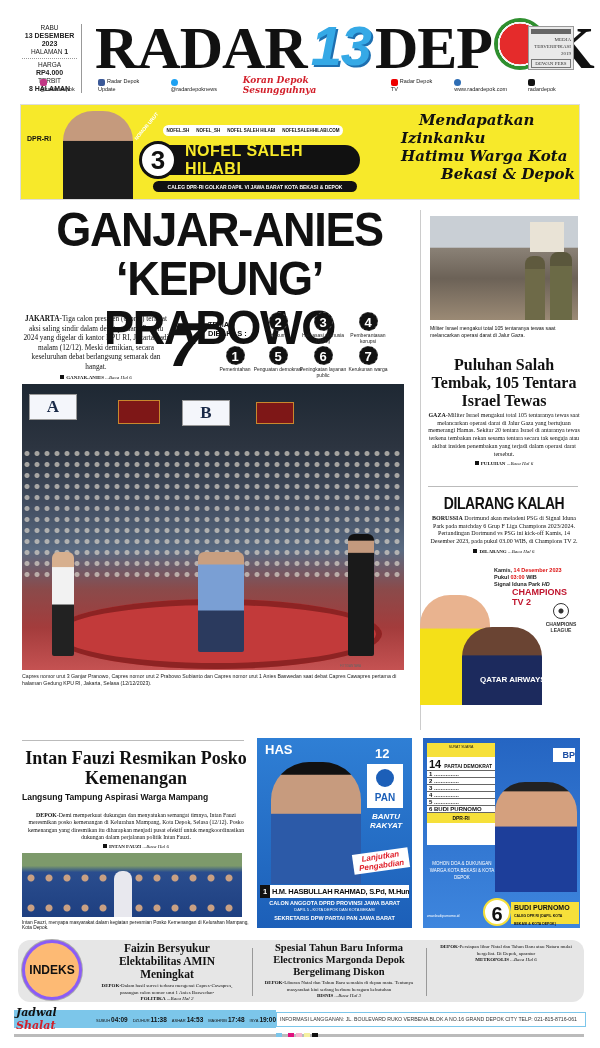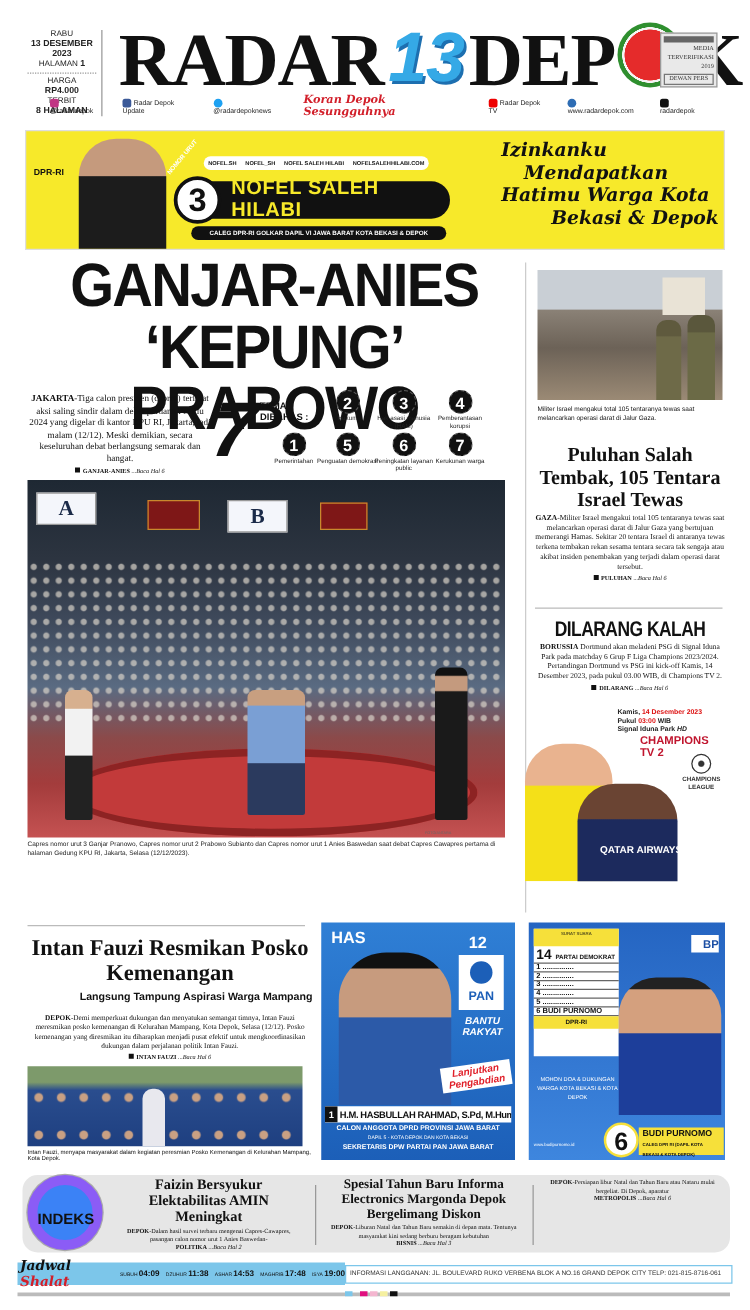--- a/index.html
+++ b/index.html
@@ -59,21 +59,21 @@
 #ucl .info{position:absolute;left:94px;top:2px;font-size:5.5px;line-height:7px;font-weight:bold;color:#222}
 #ucl .info .red{color:#d11}
 #ucl .ctv{position:absolute;left:112px;top:22px;color:#c0152e;font-weight:900;font-size:9px}
 #ucl .p1{position:absolute;left:20px;top:30px;width:70px;height:110px;background:linear-gradient(#e9b38f 0 30%,#f4e018 31%);border-radius:30px 30px 0 0}
 #ucl .p2{position:absolute;left:62px;top:62px;width:80px;height:80px;background:linear-gradient(#6a4433 0 35%,#1c2a5d 36%);border-radius:30px 30px 0 0}
 #ucl .qatar{position:absolute;left:80px;top:110px;color:#fff;font-size:8px;font-weight:bold}
 #ucl .cl{position:absolute;left:142px;top:38px;font-size:5px;text-align:center;font-weight:bold;color:#333}
 #ucl .ball{width:16px;height:16px;border-radius:50%;border:1.5px solid #333;margin:0 auto 2px;background:radial-gradient(circle,#333 0 2px,transparent 3px)}
 
 #intan-title{left:22px;top:748px;width:228px;text-align:center;font-family:"Liberation Serif",serif;font-weight:bold;font-size:18px;line-height:20px}
-#intan-sub{left:22px;top:792px;width:228px;text-align:right;font-weight:bold;font-size:8.5px}
+#intan-sub{left:22px;top:792px;width:228px;text-align:left;font-weight:bold;font-size:8.5px}
 #intan-body{left:22px;top:812px;width:228px;text-align:center;font-family:"Liberation Serif",serif;font-size:5.8px;line-height:7.3px}
 #intan-photo{left:22px;top:853px;width:220px;height:64px;background:linear-gradient(#7d9a6b 0 20%,#2a4d8e 30%,#1e3f80 100%);overflow:hidden}
 #intan-cap{left:22px;top:920px;width:230px;font-size:4.8px}
 
 #pan{left:257px;top:738px;width:155px;height:190px;background:linear-gradient(#2f7fd5,#1c5fb8);overflow:hidden;color:#fff}
 #pan .has{position:absolute;left:8px;top:4px;font-weight:900;font-size:13px}
 #pan .num{position:absolute;left:118px;top:8px;font-weight:900;font-size:13px}
 #pan .logo{position:absolute;left:110px;top:26px;width:36px;height:44px;background:#fff;color:#1c5fb8;font-weight:900;font-size:10px;text-align:center;padding-top:28px}
 #pan .logo::before{content:"";position:absolute;left:9px;top:5px;width:18px;height:18px;border-radius:50%;background:#1c5fb8}
 #pan .bantu{position:absolute;left:108px;top:74px;font-weight:900;font-size:8px;font-style:italic;text-align:center;line-height:9px}
@@ -92,21 +92,21 @@
 #dem .ballot .ft{background:#f6e03a;height:10px;text-align:center;font-weight:bold;font-size:5px;line-height:10px}
 #dem .bp{position:absolute;left:130px;top:10px;width:22px;height:14px;background:#fff;color:#1b4ea3;font-weight:900;font-size:9px;text-align:right;line-height:14px}
 #dem .man{position:absolute;left:72px;top:44px;width:82px;height:110px;background:linear-gradient(#222 0 8%,#d4a07e 9% 40%,#1d3e9a 41%);border-radius:30px 30px 0 0}
 #dem .mohon{position:absolute;left:4px;top:122px;width:70px;font-size:4.5px;text-align:center;line-height:7px}
 #dem .six{position:absolute;left:60px;top:160px;width:28px;height:28px;border-radius:50%;background:#fff;color:#111;font-size:20px;font-weight:900;text-align:center;line-height:28px;border:2px solid #f6e03a}
 #dem .nm{position:absolute;left:88px;top:164px;width:68px;height:22px;background:#f6e03a;color:#111;font-weight:900;font-size:7px;padding:2px 3px;line-height:8px}
 #dem .nm span{display:block;font-size:3.5px;font-weight:bold}
 #dem .web{position:absolute;left:4px;top:176px;font-size:3.5px;line-height:5px}
 
 #index{left:18px;top:940px;width:566px;height:62px;background:#e6e6e6;border-radius:12px}
-#idx-circle{left:22px;top:940px;width:60px;height:60px;border-radius:50%;background:#3b82f6;border:8px solid #8b5cf6;box-shadow:0 0 0 1px #aaa;font-weight:900;font-size:12px;text-align:center;line-height:54px}
+#idx-circle{left:22px;top:940px;width:60px;height:60px;border-radius:50%;background:#fdba74;border:3px solid #8b5cf6;box-shadow:0 0 0 1px #aaa;font-weight:900;font-size:12px;text-align:center;line-height:54px}
 .idx{position:absolute;top:942px;text-align:center}
 .idx .t{font-family:"Liberation Serif",serif;font-weight:bold;font-size:11.5px;line-height:13px}
 .idx .b{font-family:"Liberation Serif",serif;font-size:5px;line-height:6.5px;margin-top:2px}
 .vsep{position:absolute;top:948px;width:1px;height:48px;background:#999}
 
 #shalat{left:14px;top:1010px;width:262px;height:18px;background:#7cc6ea;display:flex;align-items:center;font-size:6.5px;font-weight:bold;gap:5px;padding-left:2px}
 #shalat .brand{font-family:"DejaVu Serif",serif;font-style:italic;font-size:11px;color:#111;margin-right:2px}
 #shalat .brand span{color:#d21f2a}
 #shalat small{font-size:4px;font-weight:normal;margin-right:1px}
 #langganan{left:276px;top:1012px;width:310px;height:15px;border:1px solid #7cc6ea;font-size:5.2px;line-height:13px;padding-left:3px;color:#333;white-space:nowrap;overflow:hidden}
@@ -164,22 +164,22 @@
   <div class="socials">
     <span>NOFEL.SH</span>
       <span>NOFEL_SH</span>
       <span>NOFEL SALEH HILABI</span>
       <span>NOFELSALEHHILABI.COM</span>
   </div>
   <div class="name">NOFEL SALEH HILABI</div>
   <div class="circ">3</div>
   <div class="sub">CALEG DPR-RI GOLKAR  DAPIL VI JAWA BARAT KOTA BEKASI &amp; DEPOK</div>
   <div class="slogan">
+    <div style="padding-left:18px">Mendapatkan</div>
     <div>Izinkanku</div>
-    <div style="padding-left:18px">Mendapatkan</div>
     <div>Hatimu Warga Kota</div>
     <div style="padding-left:40px">Bekasi &amp; Depok</div>
   </div>
 </div>
 
 <div id="headline" class="abs">
   <div>GANJAR-ANIES</div>
   <div>‘KEPUNG’ PRABOWO</div>
 </div>
 <div class="hr" style="left:420px;top:210px;width:1px;height:520px;background:#ccc"></div>

